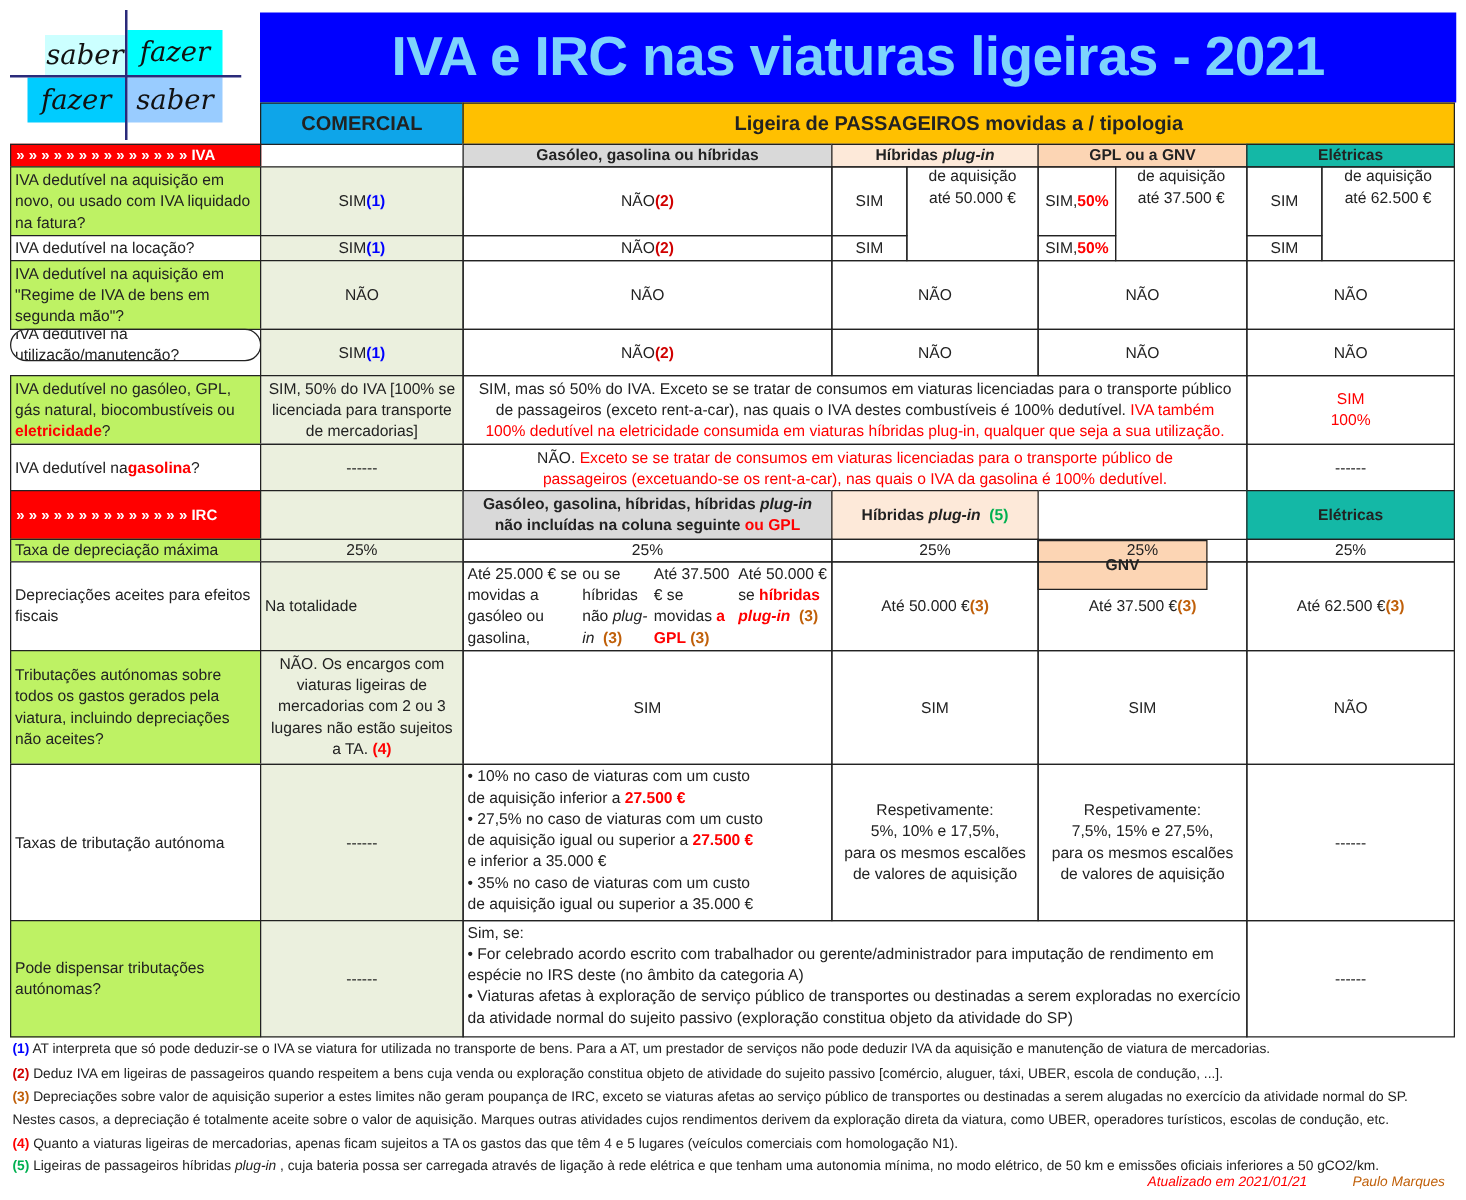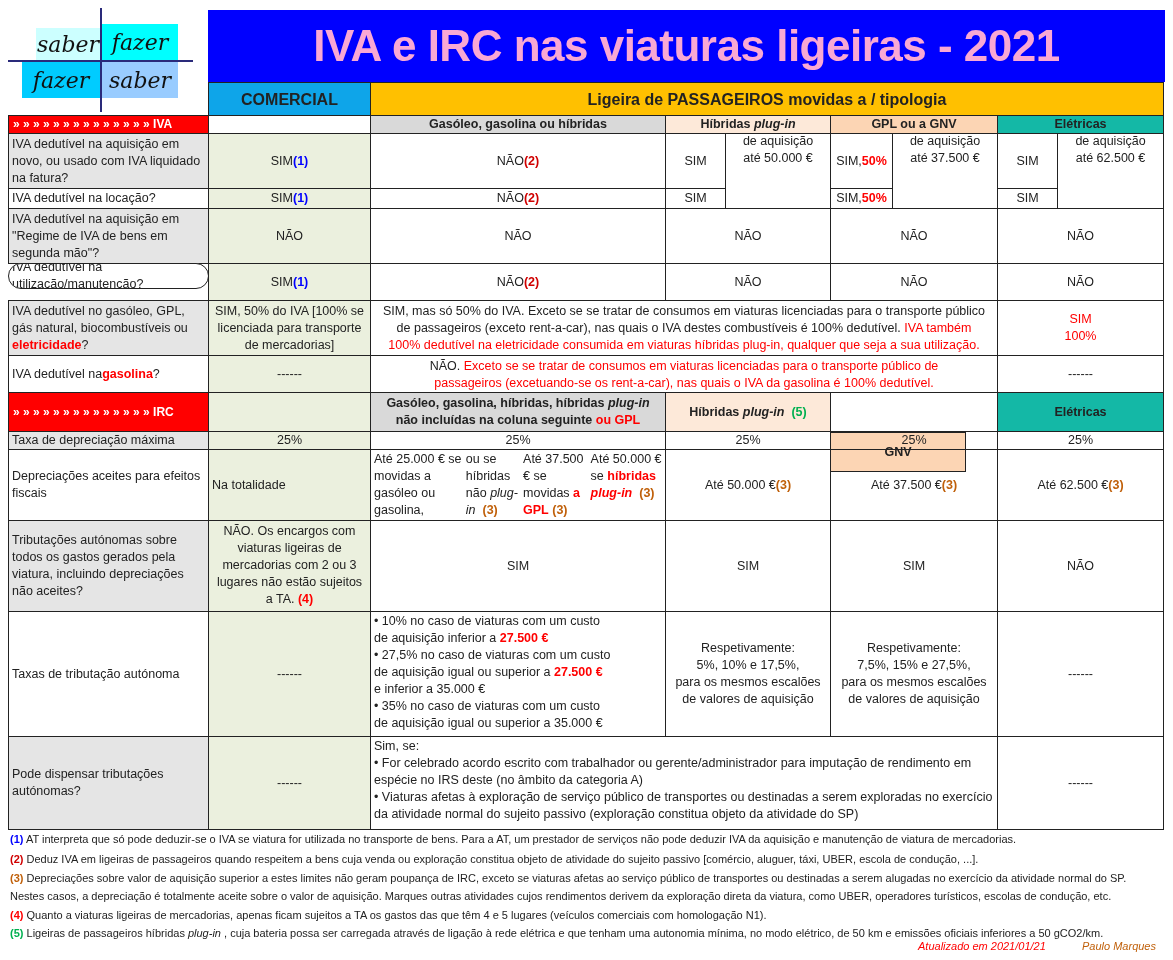--- a/index.html
+++ b/index.html
@@ -1,24 +1,24 @@
 <!DOCTYPE html>
 <html><head>
 <meta charset="utf-8">
 <style>
   * { box-sizing: border-box; margin: 0; padding: 0; }
   body { width: 1173px; height: 960px; background: #ffffff; font-family: "Liberation Sans", sans-serif; position: relative; overflow: hidden; color: #222; }
   .logo { position: absolute; left: 8px; top: 8px; width: 190px; height: 104px; }
   .logo .q { position: absolute; font-family: "DejaVu Serif", serif; font-style: italic; font-size: 22px; color: #111; display: flex; align-items: center; justify-content: center; }
   .logo .vline { position: absolute; left: 92px; top: 0; width: 2px; height: 104px; background: #2a2a7a; }
   .logo .hline { position: absolute; left: 0; top: 52px; width: 185px; height: 2px; background: #2a2a7a; }
-  .title-bar { position: absolute; left: 208px; top: 10px; width: 957px; height: 72px; background: #0000ff; color: #f9a8d4; font-weight: bold; font-size: 44px; display: flex; align-items: center; justify-content: center; letter-spacing: -0.5px; }
+  .title-bar { position: absolute; left: 208px; top: 10px; width: 957px; height: 72px; background: #0000ff; color: #7dd3fc; font-weight: bold; font-size: 44px; display: flex; align-items: center; justify-content: center; letter-spacing: -0.5px; }
   .grid { position: absolute; left: 0; top: 0; }
   .c { position: absolute; border: 1px solid #222; display: flex; align-items: center; justify-content: center; text-align: center; font-size: 12.5px; line-height: 17px; padding: 1px 3px; overflow: hidden; }
-  .lbl { justify-content: flex-start; text-align: left; background: #e5e5e5; padding-left: 3px; }
+  .lbl { justify-content: flex-start; text-align: left; background: #bef264; padding-left: 3px; }
   .lbl.w { background: #ffffff; }
   .com { background: #ebf0de; }
   .left { justify-content: flex-start; text-align: left; }
   .hdr-red { background: #ff0000; color: #fff; font-weight: bold; justify-content: flex-start; padding-left: 4px; font-size: 12px; }
   .hdr-gold { background: #ffc000; font-weight: bold; font-size: 16px; }
   .hdr-grey { background: #d9d9d9; font-weight: bold; }
   .hdr-p1 { background: #fde9d9; font-weight: bold; }
   .hdr-p2 { background: #fcd5b4; font-weight: bold; }
   .hdr-p3 { background: #14b8a6; font-weight: bold; }
   .hdr-com { background: #0ea5e9; font-weight: bold; font-size: 16px; }

